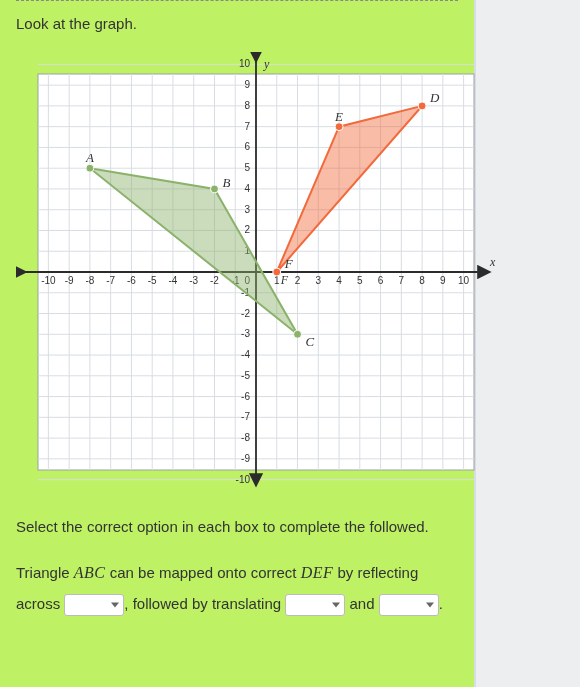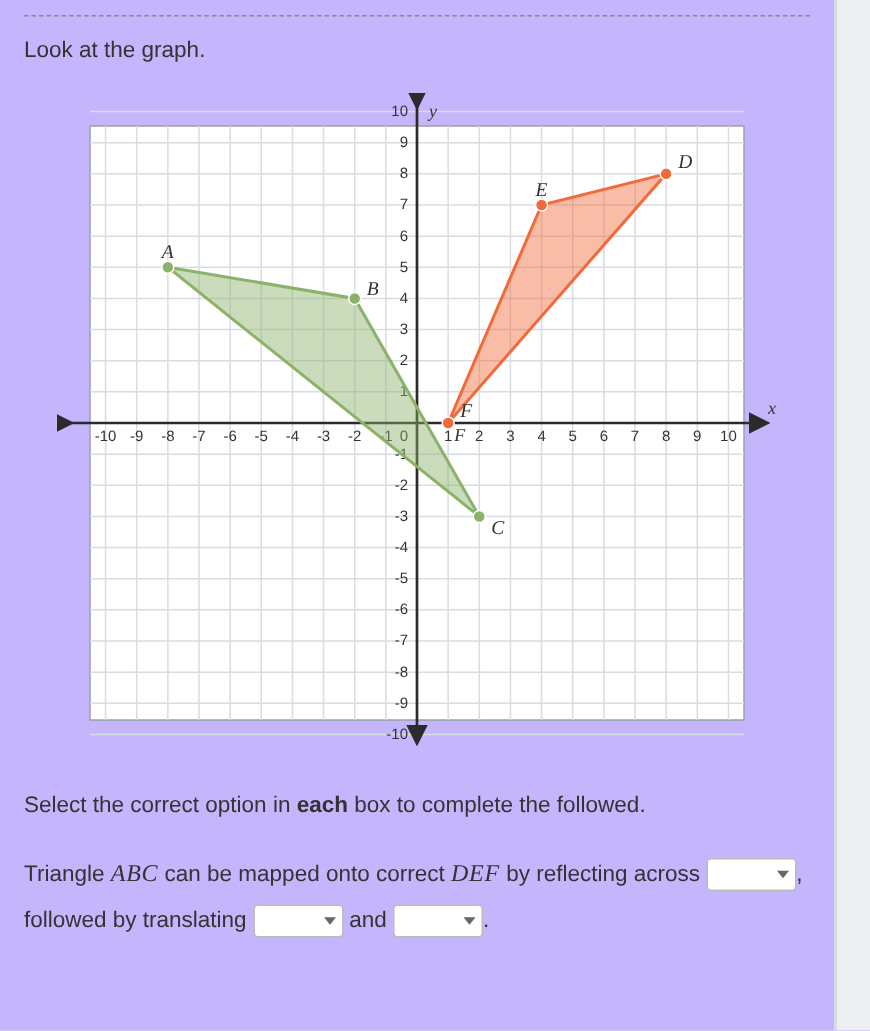--- a/index.html
+++ b/index.html
@@ -6,40 +6,40 @@
   body {
     font-family: Arial, Helvetica, sans-serif;
     font-size: 15px;
     color: #333;
     background: #eceef0;
     width: 580px;
     height: 687px;
     overflow: hidden;
   }
   .page-wrap {
-    background: #c4b5fd;
-    width: 558px;
+    background: #bef264;
+    width: 476px;
     height: 687px;
     border-right: 2px solid #d8dde2;
-    padding: 10px 16px;
+    padding: 0 16px;
   }
   .dashed-top {
     border-top: 1px dashed #888;
     height: 0;
     margin-bottom: 14px;
   }
   .prompt { margin-bottom: 20px; }
   .graph-container {
     width: 480px;
     height: 440px;
     margin: 10px auto 24px auto;
     position: relative;
   }
   .instruction { margin: 14px 0 18px 0; line-height: 1.5; }
-  .instruction b { font-weight: bold; }
+  .instruction b { font-weight: normal; }
   .sentence { line-height: 2; margin-bottom: 20px; }
   .math-tri { font-style: italic; font-family: "Times New Roman", Times, serif; font-size: 16px; letter-spacing: 0.5px;}
   .select-box {
     display: inline-flex;
     align-items: center;
     border: 1px solid #bbb;
     border-radius: 3px;
     background: #fff;
     padding: 2px 18px 2px 6px;
     min-width: 60px;

